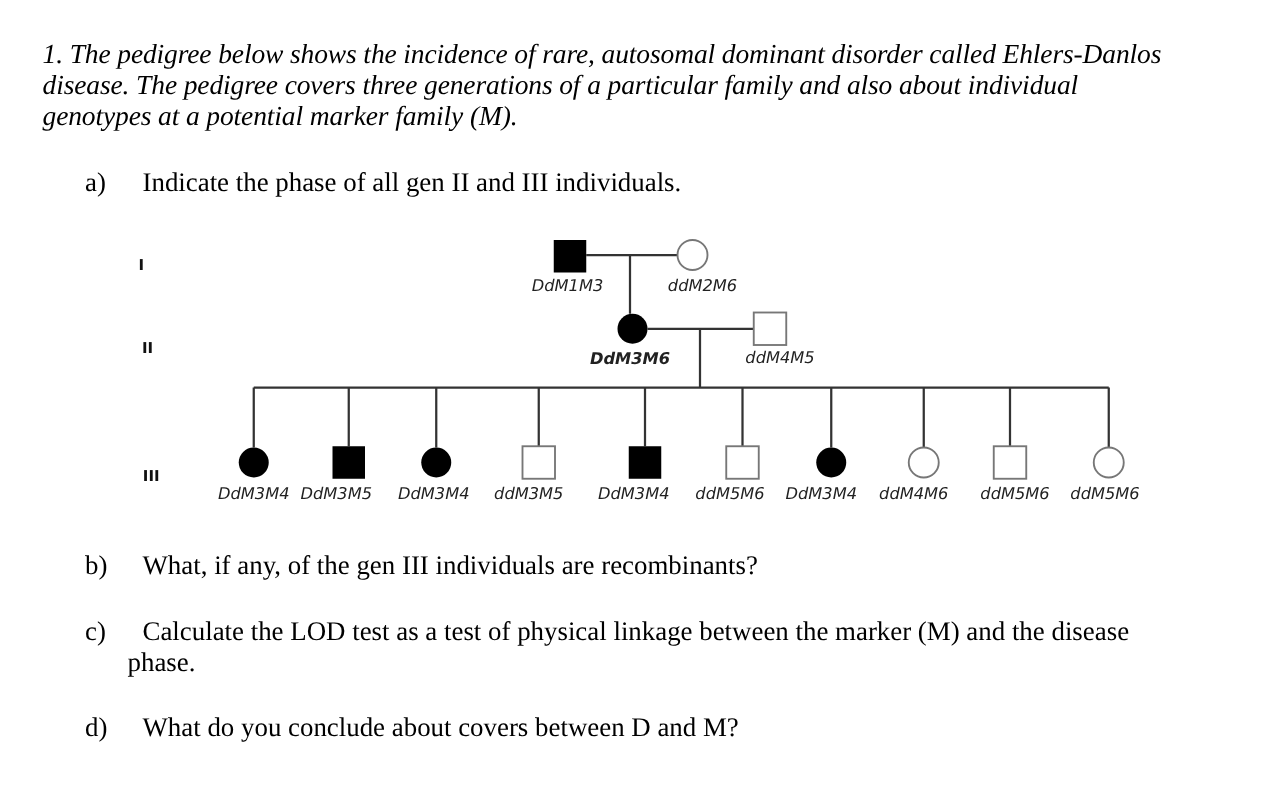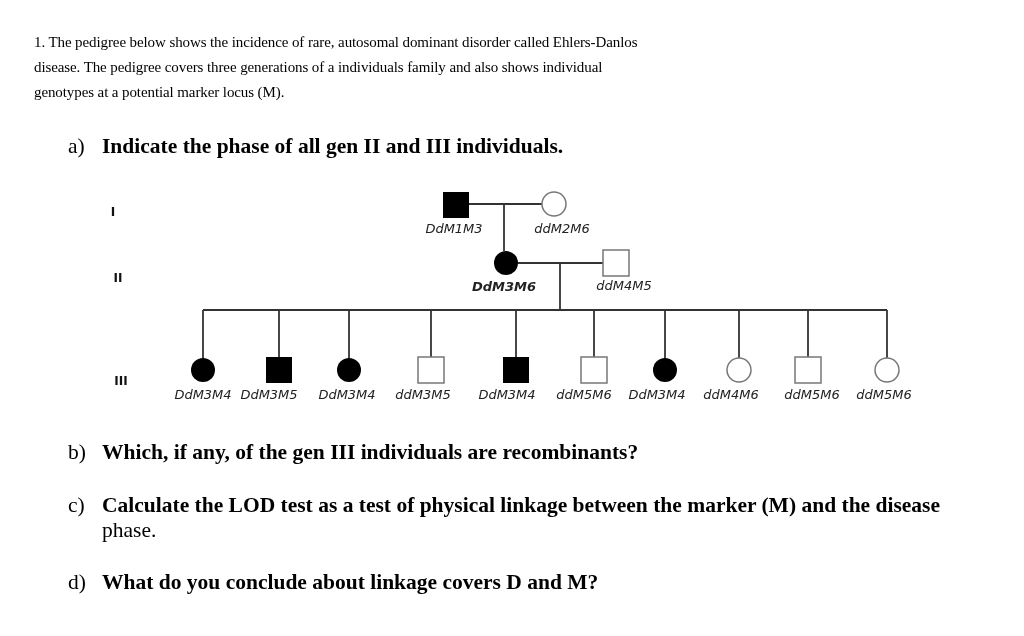--- a/index.html
+++ b/index.html
@@ -1,43 +1,43 @@
 <!DOCTYPE html>
 <html><head>
   <meta charset="utf-8">
   <style>
     html, body { margin: 0; padding: 0; background: #ffffff; }
     body { width: 1024px; height: 636px; position: relative; overflow: hidden; color: #000; }
     .serif { font-family: "Liberation Serif", "DejaVu Serif", serif; }
     .intro {
       position: absolute; left: 34px; top: 30px; width: 960px;
-      font-size: 15px; line-height: 25px; letter-spacing: -0.1px;
+      font-size: 22px; line-height: 25px; letter-spacing: -0.1px; font-style: italic;
     }
     .q {
       position: absolute; font-size: 21.5px; line-height: 25px;
     }
     .q .lbl { position: absolute; left: 0; top: 0; }
-    .q .txt { position: absolute; left: 34px; top: 0; white-space: nowrap; font-weight: bold; }
+    .q .txt { position: absolute; left: 46px; top: 0; white-space: nowrap; }
     .q-a { left: 68px; top: 134px; }
     .q-b { left: 68px; top: 440px; }
     .q-c { left: 68px; top: 493px; }
     .q-d { left: 68px; top: 570px; }
     .q-c .txt2 { position: absolute; left: 34px; top: 25px; white-space: nowrap; }
     svg#pedigree { position: absolute; left: 0; top: 0; }
     .geno { font-family: "DejaVu Sans", "Liberation Sans", sans-serif; font-style: italic; font-size: 13px; fill: #222; }
     .geno.bold { font-weight: bold; }
     .gen-label { font-family: "DejaVu Sans", "Liberation Sans", sans-serif; font-weight: bold; font-size: 12px; fill: #111; }
   </style>
 </head>
 <body>
 
 <div class="intro serif">
   <div>1. The pedigree below shows the incidence of rare, autosomal dominant disorder called Ehlers-Danlos</div>
-  <div>disease. The pedigree covers three generations of a individuals family and also shows individual</div>
-  <div>genotypes at a potential marker locus (M).</div>
+  <div>disease. The pedigree covers three generations of a particular family and also about individual</div>
+  <div>genotypes at a potential marker family (M).</div>
 </div>
 
 <div class="q q-a serif">
   <span class="lbl">a)</span>
   <span class="txt">Indicate the phase of all gen II and III individuals.</span>
 </div>
 
 <svg id="pedigree" width="1024" height="636">
 
   <text class="gen-label" x="113" y="216" text-anchor="middle">I</text>
@@ -93,23 +93,23 @@
       <text class="geno" x="731" y="399" text-anchor="middle">ddM4M6</text>
       <rect x="795" y="357" width="26" height="26" fill="#fff" stroke="#777777" stroke-width="1.5"></rect>
       <text class="geno" x="812" y="399" text-anchor="middle">ddM5M6</text>
       <circle cx="887" cy="370" r="12" fill="#fff" stroke="#777777" stroke-width="1.5"></circle>
       <text class="geno" x="884" y="399" text-anchor="middle">ddM5M6</text>
     </g>
 </svg>
 
 <div class="q q-b serif">
   <span class="lbl">b)</span>
-  <span class="txt">Which, if any, of the gen III individuals are recombinants?</span>
+  <span class="txt">What, if any, of the gen III individuals are recombinants?</span>
 </div>
 <div class="q q-c serif">
   <span class="lbl">c)</span>
   <span class="txt">Calculate the LOD test as a test of physical linkage between the marker (M) and the disease</span>
   <span class="txt2">phase.</span>
 </div>
 <div class="q q-d serif">
   <span class="lbl">d)</span>
-  <span class="txt">What do you conclude about linkage covers D and M?</span>
+  <span class="txt">What do you conclude about covers between D and M?</span>
 </div>
 
 </body></html>

